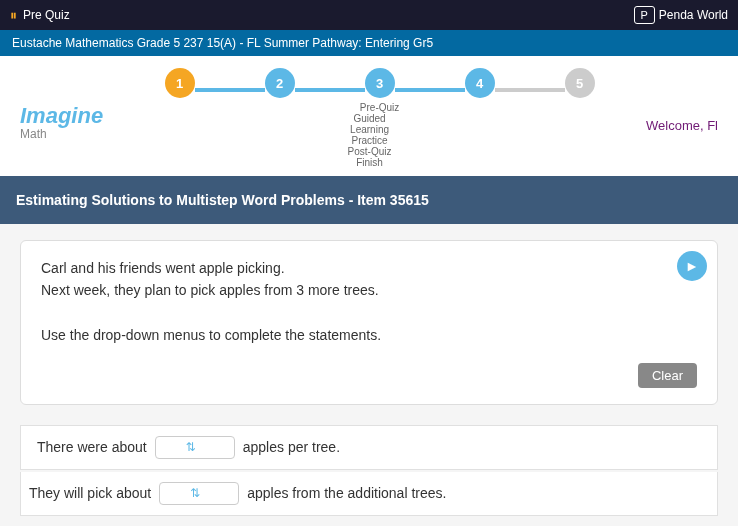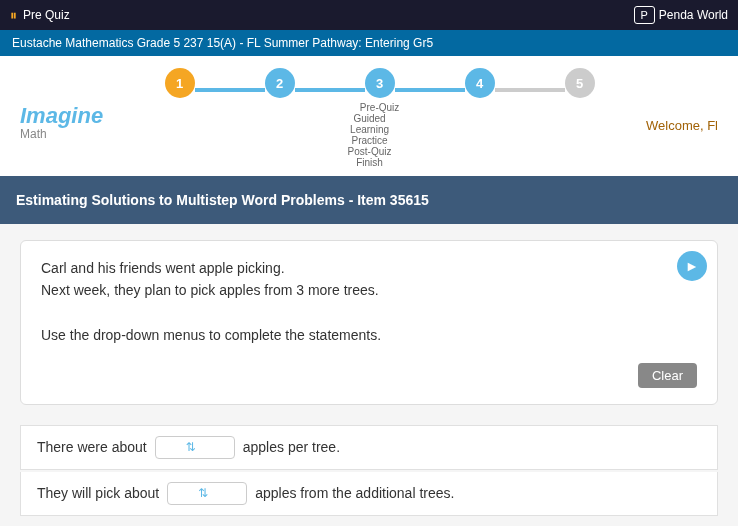--- a/index.html
+++ b/index.html
@@ -137,21 +137,21 @@
       text-align: center;
       width: 80px;
       margin-left: -10px;
     }
     .step-label:first-child {
       margin-left: 0;
     }
 
     .welcome-text {
       font-size: 13px;
-      color: #a16207;
+      color: #701a75;
       white-space: nowrap;
       padding-top: 6px;
       margin-left: 10px;
     }
 
     
     .section-title-bar {
       background: #3d5a7a;
       padding: 16px 16px;
       color: #fff;
@@ -217,20 +217,21 @@
       border: 1px solid #e0e0e0;
       padding: 10px 16px;
       display: flex;
       align-items: center;
       font-size: 14px;
       color: #333;
       margin-bottom: 2px;
     }
     .answer-row + .answer-row {
       border-top: none;
+      padding-left: 8px;
     }
     .dropdown-box {
       display: inline-flex;
       align-items: center;
       border: 1px solid #ccc;
       border-radius: 4px;
       padding: 3px 8px;
       margin: 0 8px;
       min-width: 80px;
       background: #fff;

